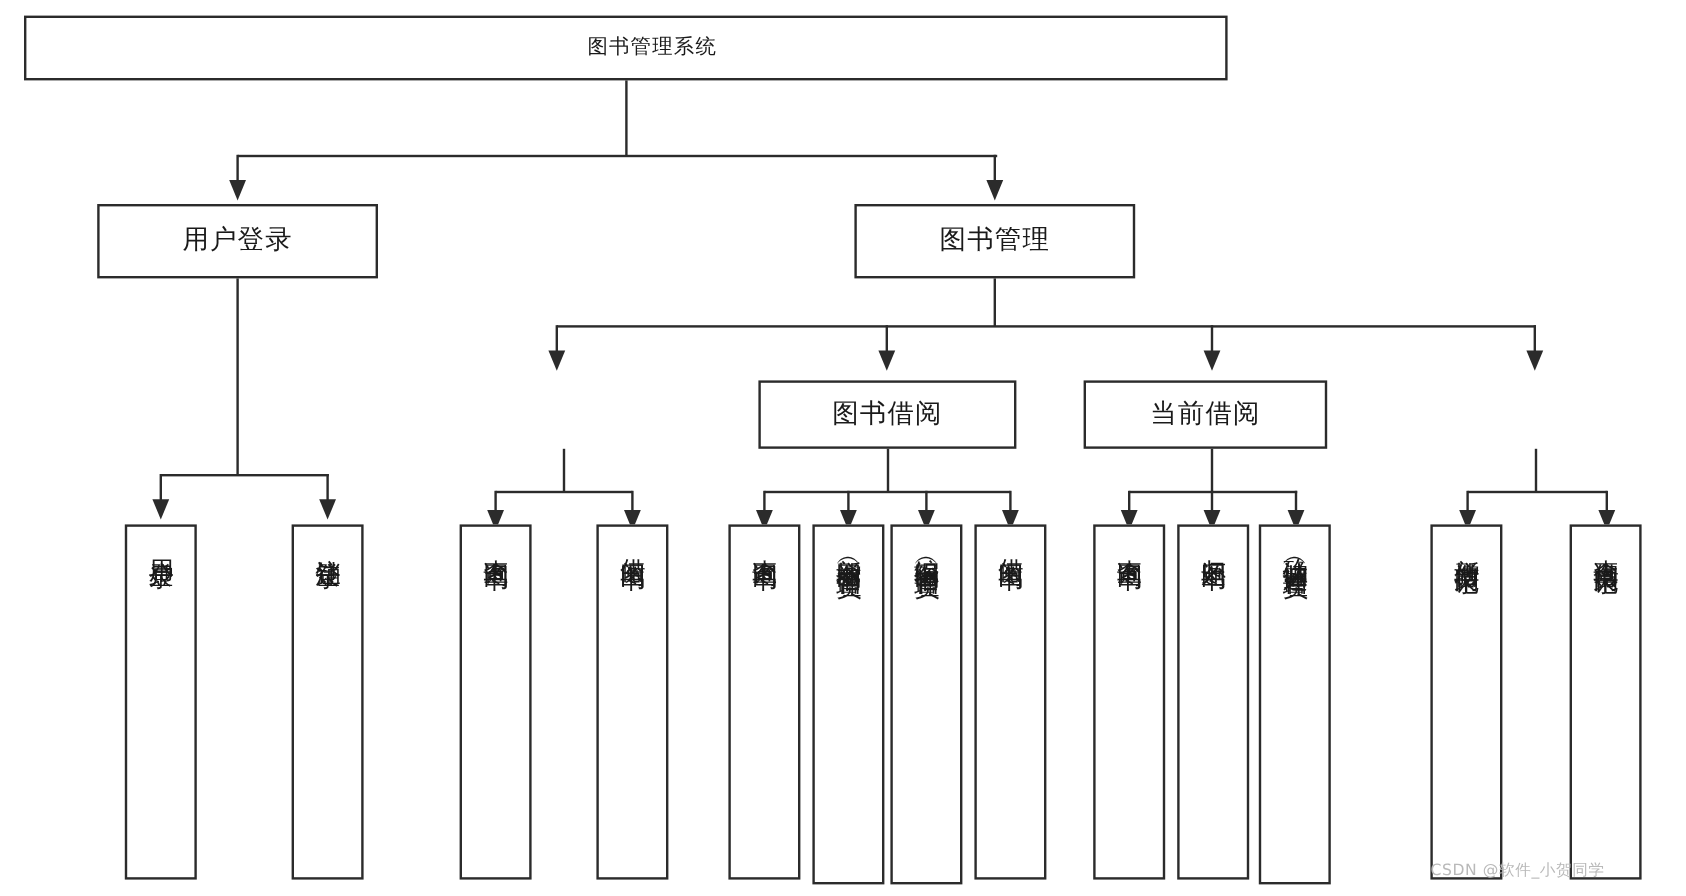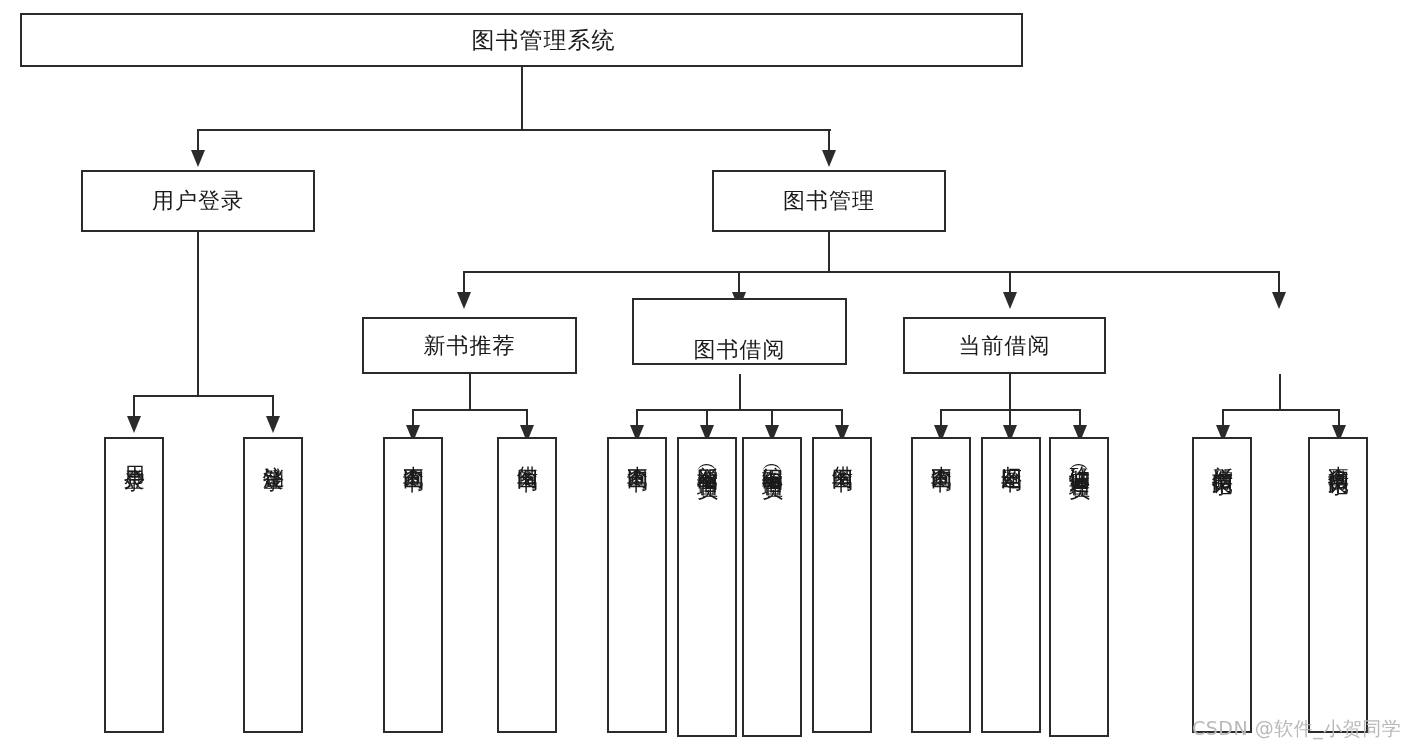--- a/index.html
+++ b/index.html
@@ -31,21 +31,21 @@
     text-align: center;
   }
   .node .label {
     font-size: 22px;
     line-height: 1.25;
     letter-spacing: 1px;
     color: #1a1a1a;
     white-space: nowrap;
   }
   
-  .node.root .label { font-size: 23px; margin-left: 44px; }
+  .node.root .label { font-size: 17px; margin-left: 44px; }
   
   .node.vertical {
     align-items: flex-start;
     justify-content: center;
     padding-top: 10px;
   }
   .node.vertical .label {
     writing-mode: vertical-rl;
     text-orientation: upright;
     font-size: 21px;
@@ -66,21 +66,21 @@
     width: 0;
     height: 0;
     border-left: 7px solid transparent;
     border-right: 7px solid transparent;
     border-top: 17px solid #2b2b2b;
   }
   
   #watermark {
     position: absolute;
     color: #b9b9b9;
-    font-size: 19px;
+    font-size: 13px;
     letter-spacing: 0.5px;
     white-space: nowrap;
     user-select: none;
   }
 </style>
 </head>
 <body>
 
 <div id="canvas">
 
@@ -115,24 +115,21 @@
   <div class="edge h" style="left:464px; top:271px; width:816px;"></div>
   <div class="edge v" style="left:463px; top:271px; height:22px;"></div>
   <div class="arrow" style="left:457px; top:292px;"></div>
   <div class="edge v" style="left:738px; top:271px; height:22px;"></div>
   <div class="arrow" style="left:732px; top:292px;"></div>
   <div class="edge v" style="left:1009px; top:271px; height:22px;"></div>
   <div class="arrow" style="left:1003px; top:292px;"></div>
   <div class="edge v" style="left:1278px; top:271px; height:22px;"></div>
   <div class="arrow" style="left:1272px; top:292px;"></div>
 
-  <div class="node" style="left:362px; top:317px; width:215px; height:57px;">
-    <span class="label">新书推荐</span>
-  </div>
-  <div class="node" style="left:632px; top:298px; width:215px; height:67px;align-items:flex-end;">
+  <div class="node" style="left:632px; top:317px; width:215px; height:57px;">
     <span class="label">图书借阅</span>
   </div>
   <div class="node" style="left:903px; top:317px; width:203px; height:57px;">
     <span class="label">当前借阅</span>
   </div>
 
   <div class="edge v" style="left:469px; top:374px; height:36px;"></div>
   <div class="edge h" style="left:413px; top:409px; width:114px;"></div>
   <div class="edge v" style="left:412px; top:409px; height:19px;"></div>
   <div class="arrow" style="left:406px; top:425px;"></div>

